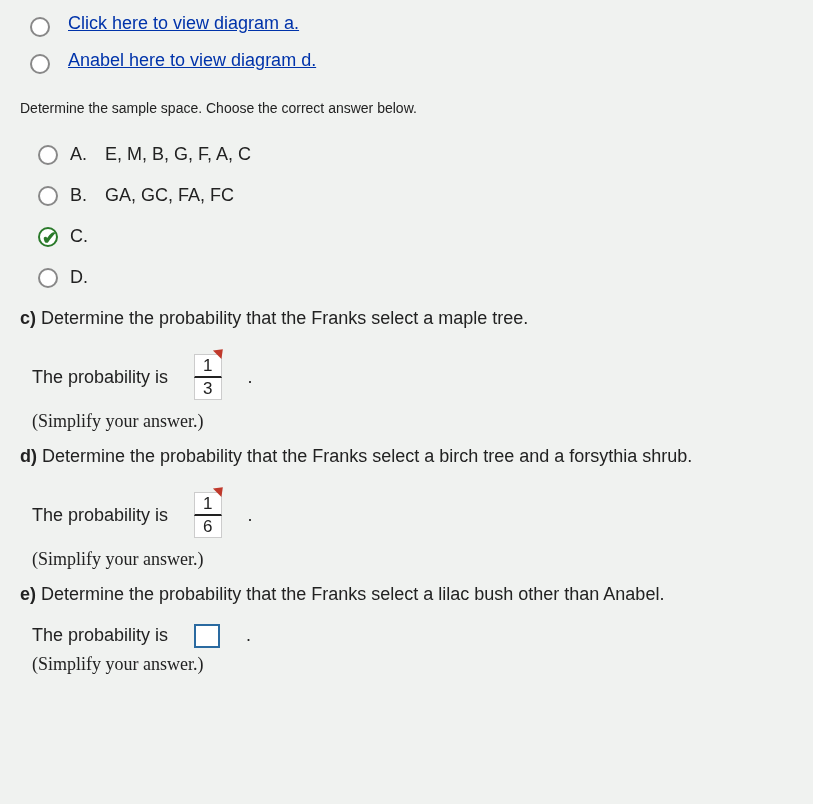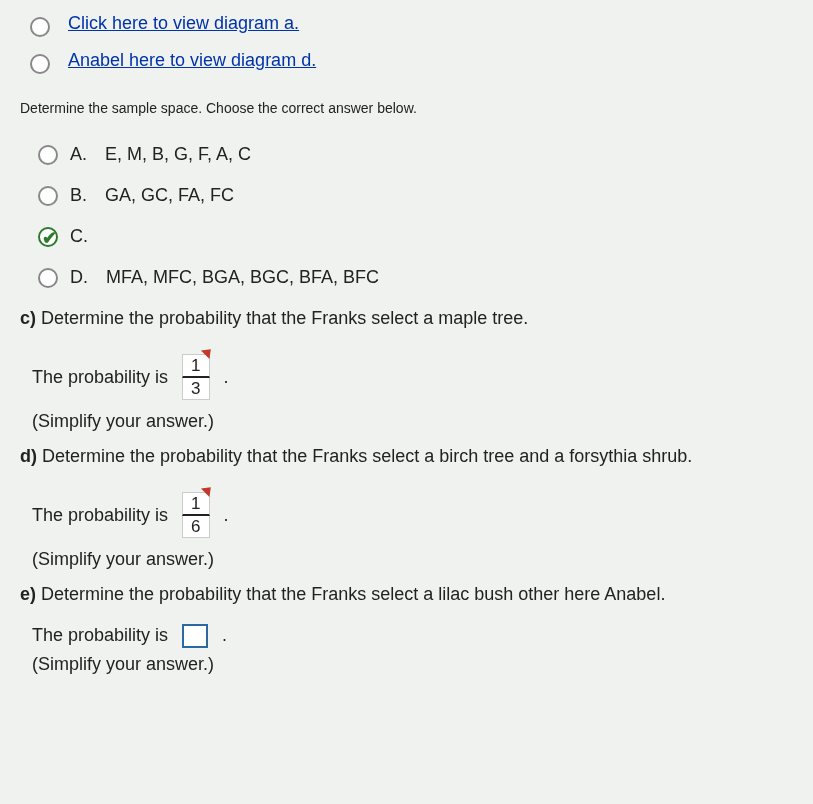--- a/index.html
+++ b/index.html
@@ -66,21 +66,21 @@
     .option-letter { margin-right: 6px; }
     .part {
       margin-top: 8px;
     }
     .part-label { font-weight: bold; }
     .answer-line {
       margin-top: 22px;
       margin-left: 12px;
       display: flex;
       align-items: center;
-      gap: 12px;
+      gap: 24px;
     }
     .fraction {
       display: inline-flex;
       flex-direction: column;
       align-items: center;
       line-height: 1;
       vertical-align: middle;
       position: relative;
       margin: 0 2px;
     }
@@ -101,20 +101,21 @@
       width: 0; height: 0;
       border-left: 6px solid transparent;
       border-right: 6px solid transparent;
       border-bottom: 8px solid #c0392b;
       transform: rotate(45deg);
     }
     .simplify {
       margin-top: 8px;
       margin-left: 12px;
       font-size: 18px;
+      font-family: Liberation Serif, serif;
     }
     .empty-box {
       display: inline-block;
       width: 26px;
       height: 24px;
       border: 2px solid #2a6aa0;
       background: #fff;
       vertical-align: middle;
       margin: 0 2px;
     }
@@ -144,21 +145,20 @@
     <span class="option-letter">B.</span>
     <span>GA, GC, FA, FC</span>
   </div>
   <div class="option-row">
     <span class="radio-checked"></span>
     <span class="option-letter">C.</span>
   </div>
   <div class="option-row">
     <span class="radio-empty"></span>
     <span class="option-letter">D.</span>
-    <span>MFA, MFC, BGA, BGC, BFA, BFC</span>
   </div>
 </div>
 
 <div class="part">
   <p><span class="part-label">c)</span>
      <span>Determine the probability that the Franks select a maple tree.</span></p>
   <div class="answer-line">
     <span>The probability is</span>
     <span class="fraction">
       <span class="corner"></span>
@@ -180,20 +180,20 @@
       <span class="num">1</span>
       <span class="den">6</span>
     </span>
     <span>.</span>
   </div>
   <p class="simplify">(Simplify your answer.)</p>
 </div>
 
 <div class="part">
   <p><span class="part-label">e)</span>
-     <span>Determine the probability that the Franks select a lilac bush other here Anabel.</span></p>
+     <span>Determine the probability that the Franks select a lilac bush other than Anabel.</span></p>
   <div class="answer-line" style="margin-top:14px;">
     <span>The probability is</span>
     <span class="empty-box"></span>
     <span>.</span>
   </div>
   <p class="simplify" style="margin-top:2px;">(Simplify your answer.)</p>
 </div>
 
 </body></html>

